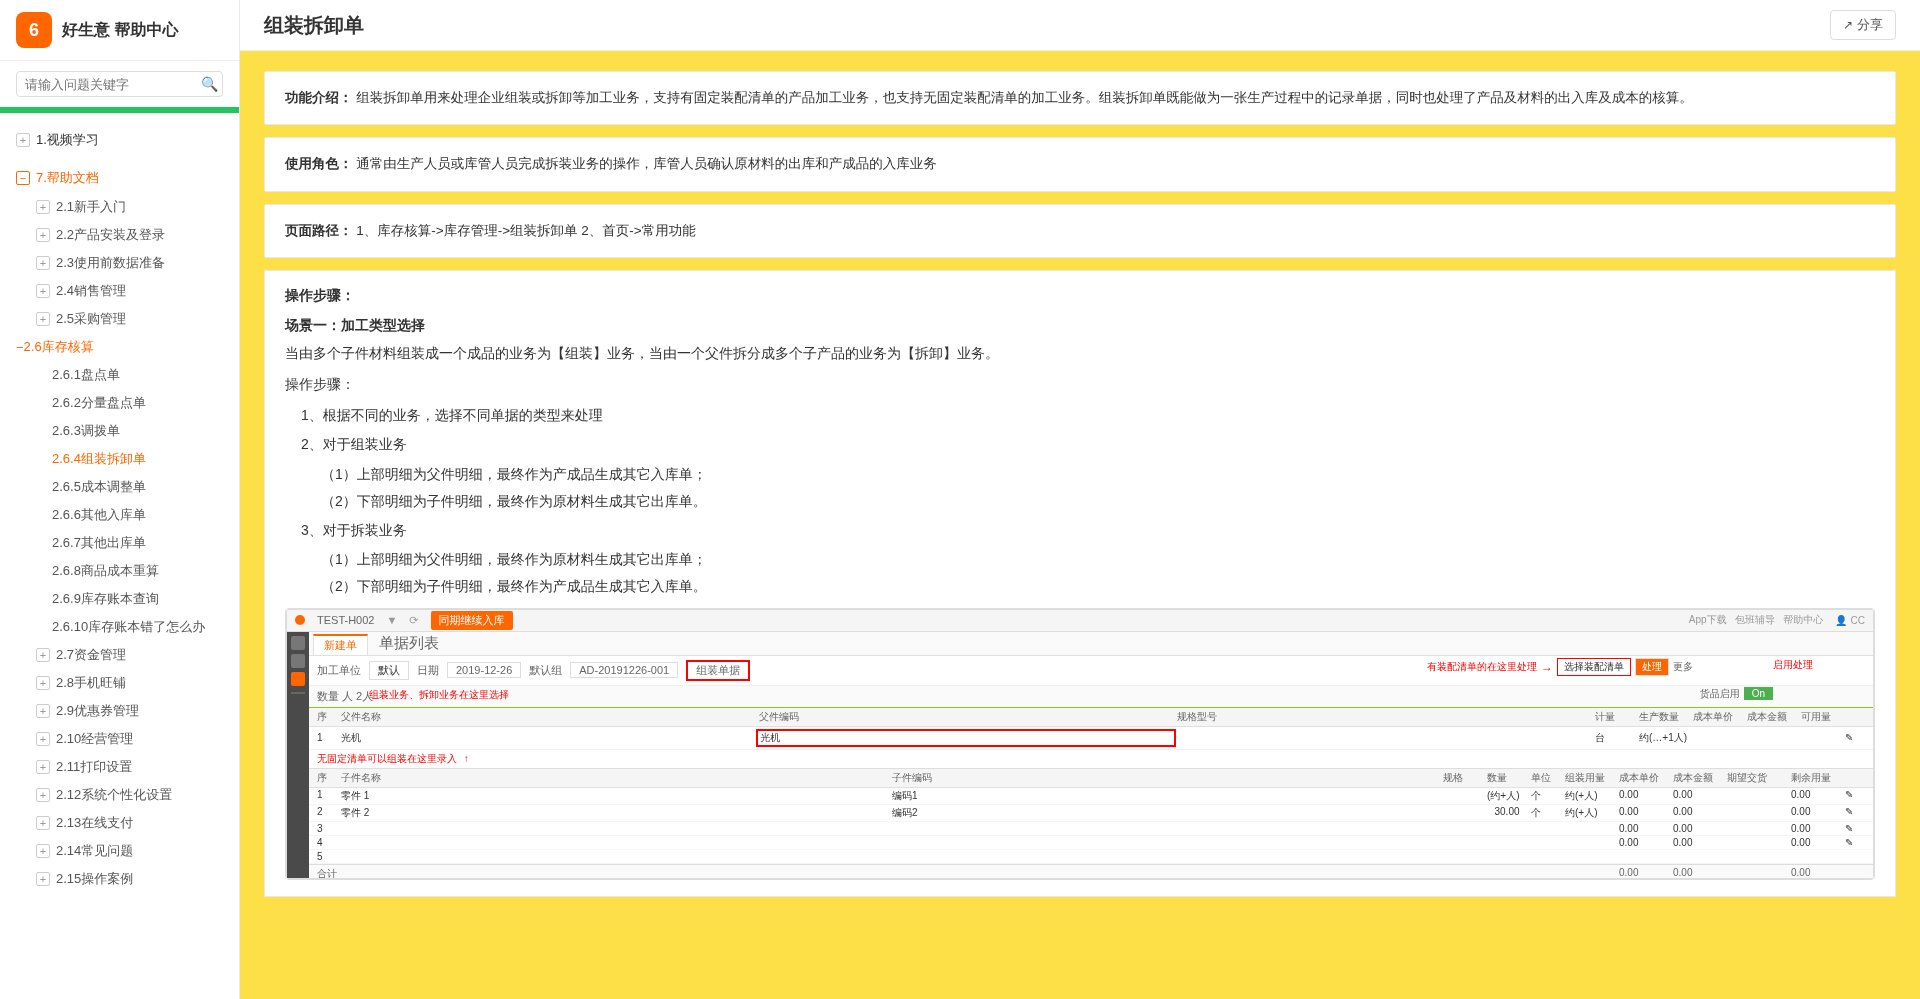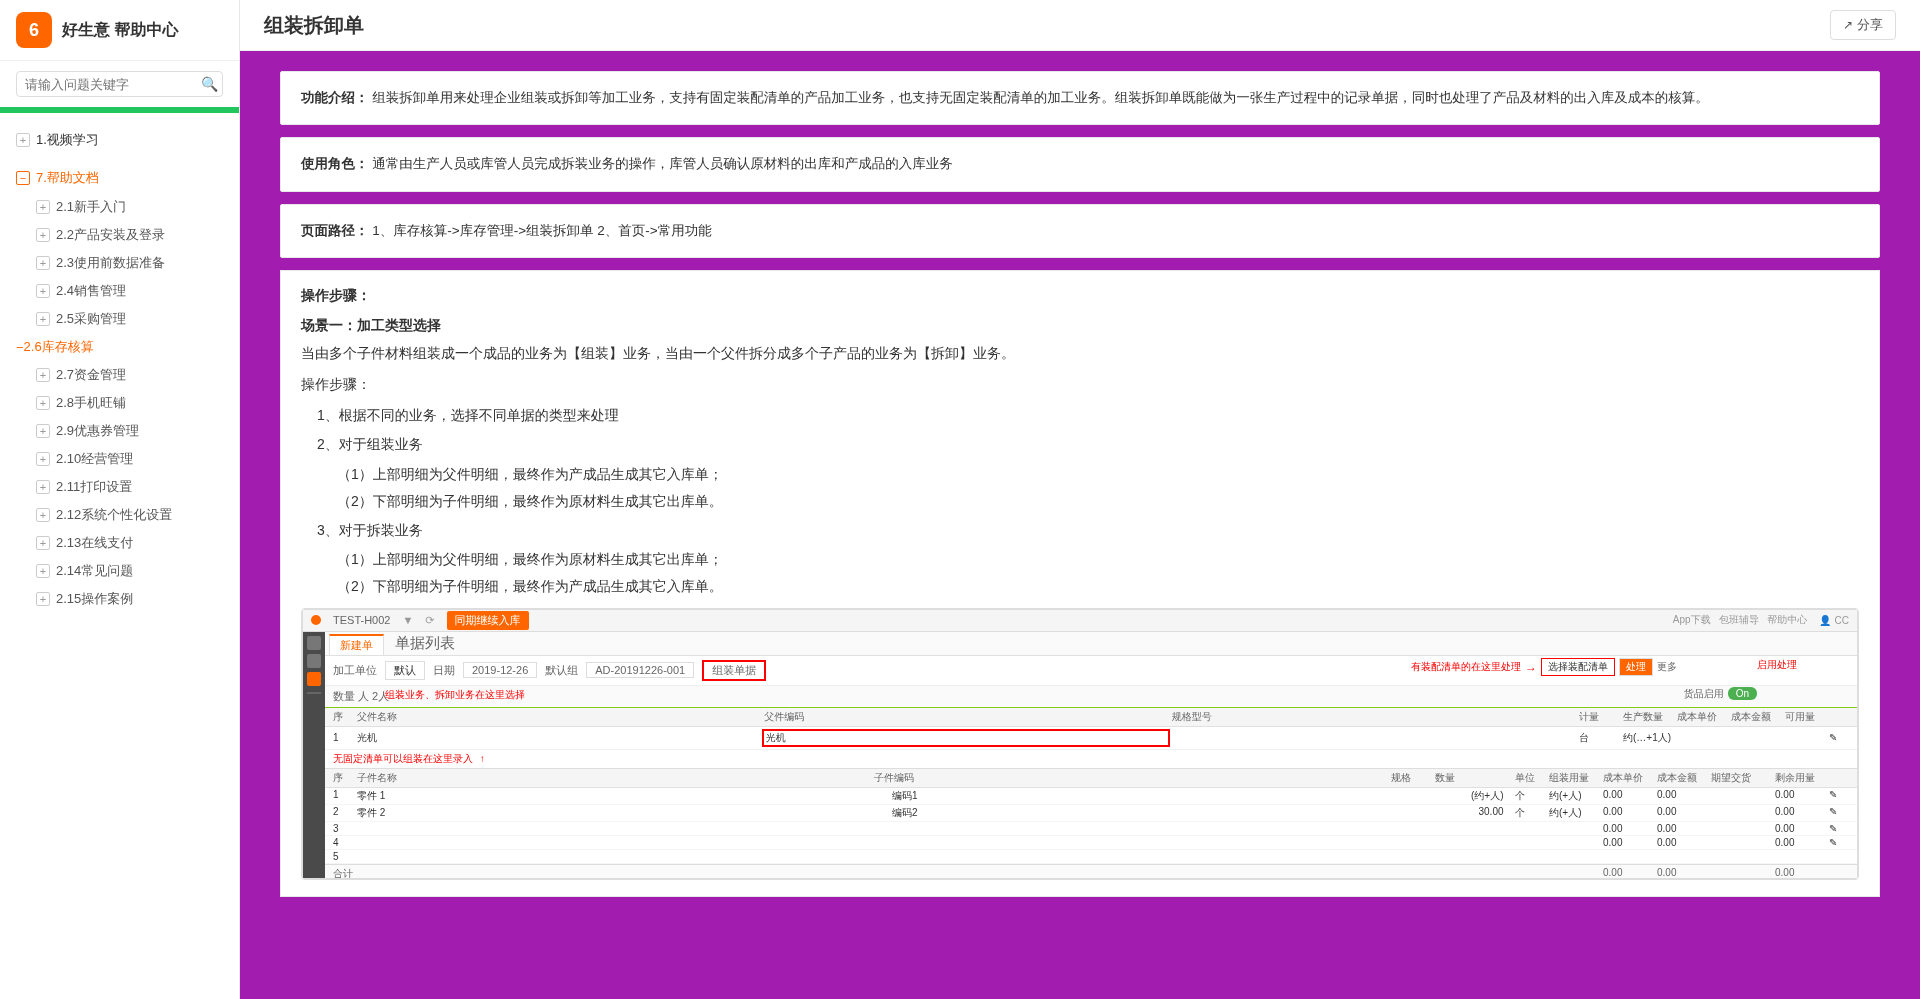--- a/index.html
+++ b/index.html
@@ -170,22 +170,22 @@
       border-radius: 4px;
       padding: 5px 12px;
       font-size: 13px;
       color: #555;
       cursor: pointer;
       background: #fff;
     }
     #content-area {
       flex: 1;
       overflow-y: auto;
-      padding: 20px 40px;
-      background: #a21caf;
+      padding: 20px 24px;
+      background: #fde047;
     }
     .info-block {
       background: #fff;
       border: 1px solid #e8e8e8;
       border-radius: 2px;
       padding: 14px 20px;
       margin-bottom: 12px;
       font-size: 13.5px;
       line-height: 1.8;
       color: #333;
@@ -290,20 +290,32 @@
           2.4销售管理
         </div>
         <div class="nav-sub-item">
           <span class="plus-icon">+</span>
           2.5采购管理
         </div>
 
         <div class="nav-sub-item has-children active-section" style="color:#f60;padding-left:16px;">
           <span class="minus-icon">−</span>
           2.6库存核算
+        </div>
+        <div style="padding-left: 16px;">
+          <div class="nav-sub-item" style="padding-left:36px;">2.6.1盘点单</div>
+          <div class="nav-sub-item" style="padding-left:36px;">2.6.2分量盘点单</div>
+          <div class="nav-sub-item" style="padding-left:36px;">2.6.3调拨单</div>
+          <div class="nav-sub-item active" style="padding-left:36px;">2.6.4组装拆卸单</div>
+          <div class="nav-sub-item" style="padding-left:36px;">2.6.5成本调整单</div>
+          <div class="nav-sub-item" style="padding-left:36px;">2.6.6其他入库单</div>
+          <div class="nav-sub-item" style="padding-left:36px;">2.6.7其他出库单</div>
+          <div class="nav-sub-item" style="padding-left:36px;">2.6.8商品成本重算</div>
+          <div class="nav-sub-item" style="padding-left:36px;">2.6.9库存账本查询</div>
+          <div class="nav-sub-item" style="padding-left:36px;">2.6.10库存账本错了怎么办</div>
         </div>
         <div class="nav-sub-item">
           <span class="plus-icon">+</span>
           2.7资金管理
         </div>
         <div class="nav-sub-item">
           <span class="plus-icon">+</span>
           2.8手机旺铺
         </div>
         <div class="nav-sub-item">
@@ -436,21 +448,21 @@
 
                 <div style="background:#fafafa;padding:3px 8px;border-bottom:1px solid #84cc16;font-size:11px;color:#666;display:flex;align-items:center;gap:8px;position:relative;">
                   <span>数量 人 2人</span>
 
                   <div style="position:absolute;left:60px;top:2px;display:flex;align-items:center;gap:4px;">
                     <span style="font-size:10px;color:red;white-space:nowrap;">组装业务、拆卸业务在这里选择</span>
                   </div>
 
                   <div style="position:absolute;right:100px;top:1px;display:flex;align-items:center;gap:4px;">
                     <span style="font-size:10px;color:#666;">货品启用</span>
-                    <span style="background:#4caf50;color:#fff;padding:1px 8px;border-radius:6px;font-size:10px;">On</span>
+                    <span style="background:#4caf50;color:#fff;padding:1px 8px;border-radius:0;font-size:10px;">On</span>
                   </div>
                 </div>
 
                 <div style="background:#f5f5f5;padding:2px 8px;font-size:10px;color:#666;border-bottom:1px solid #e0e0e0;display:flex;gap:4px;">
                   <span style="width:20px;">序</span>
                   <span style="flex:1;">父件名称</span>
                   <span style="flex:1;">父件编码</span>
                   <span style="flex:1;">规格型号</span>
                   <span style="width:40px;">计量</span>
                   <span style="width:50px;">生产数量</span>
@@ -476,21 +488,21 @@
                   <span style="color:red;font-size:10px;">无固定清单可以组装在这里录入</span>
                   <span style="color:red;font-size:10px;margin-left:4px;">↑</span>
                 </div>
 
                 <div style="background:#f5f5f5;padding:2px 8px;font-size:10px;color:#666;border-top:1px solid #ddd;border-bottom:1px solid #e0e0e0;display:flex;gap:4px;">
                   <span style="width:20px;">序</span>
                   <span style="flex:1;">子件名称</span>
                   <span style="flex:1;">子件编码</span>
                   <span style="width:40px;font-family:Liberation Serif, serif;">规格</span>
                   <span style="width:40px;">数量</span>
-                  <span style="width:30px;margin-left:36px;">单位</span>
+                  <span style="width:30px;">单位</span>
                   <span style="width:50px;">组装用量</span>
                   <span style="width:50px;">成本单价</span>
                   <span style="width:50px;">成本金额</span>
                   <span style="width:60px;">期望交货</span>
                   <span style="width:50px;">剩余用量</span>
                   <span style="width:20px;"></span>
                 </div>
 
                 <div style="background:#fff;padding:1px 8px;font-size:10px;border-bottom:1px solid #f5f5f5;display:flex;gap:4px;">
                   <span style="width:20px;">1</span>

